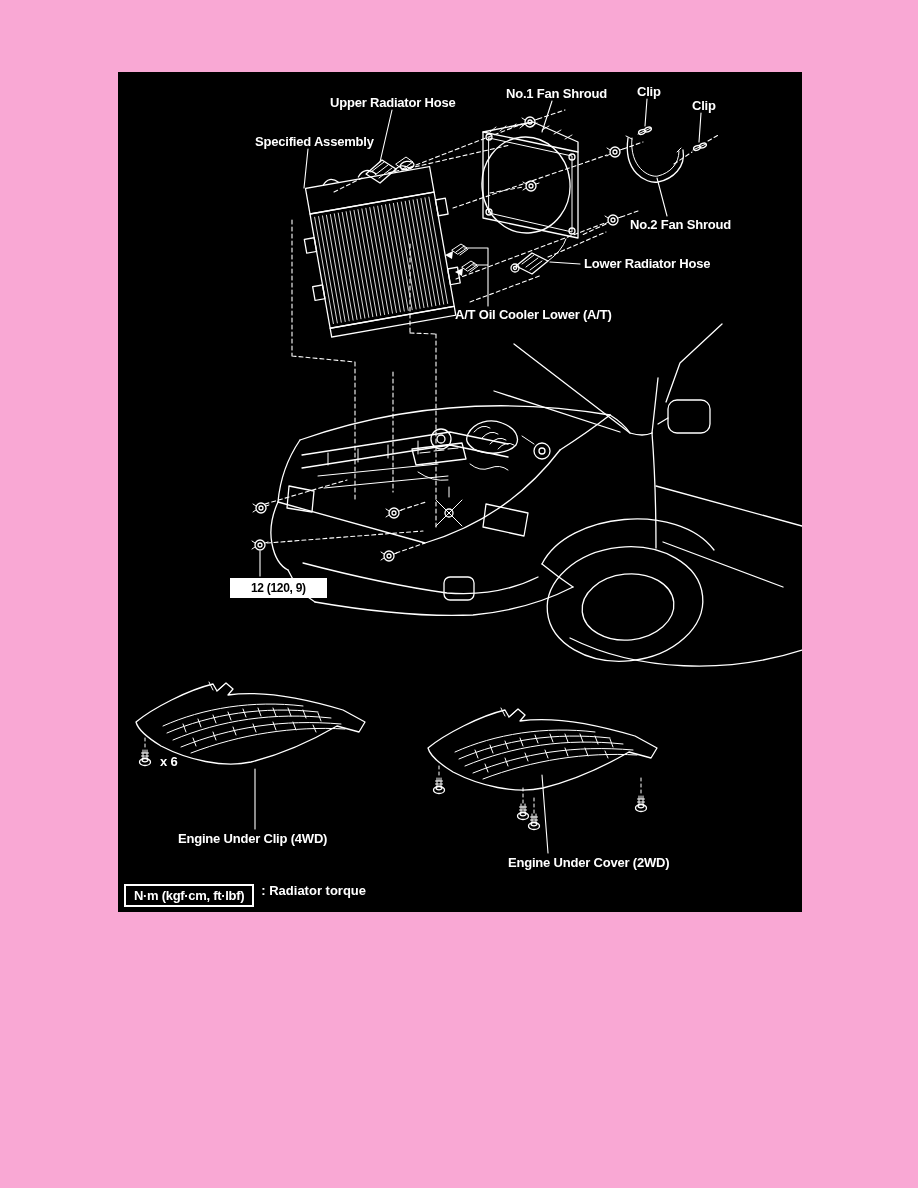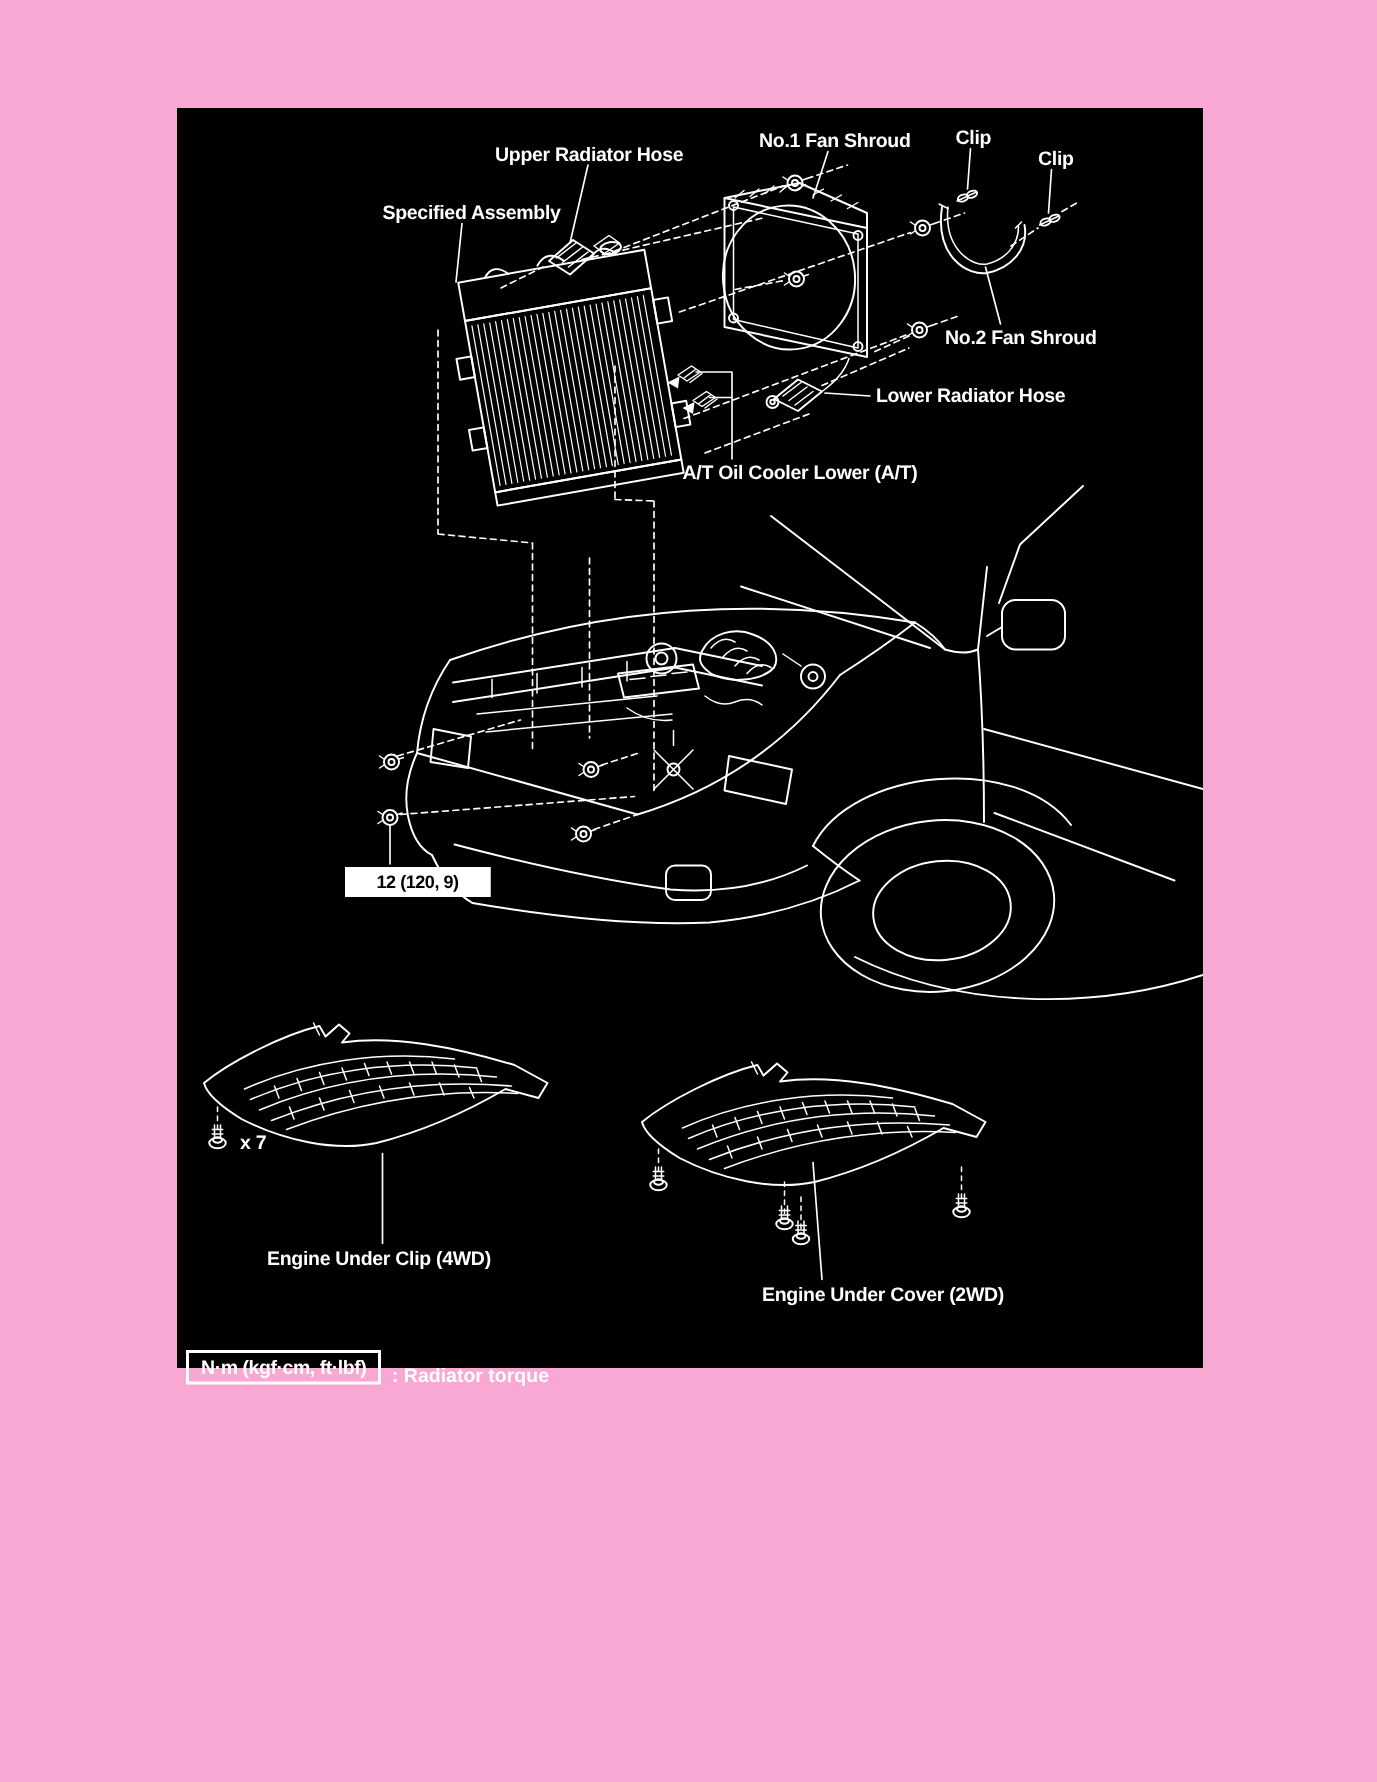--- a/index.html
+++ b/index.html
@@ -5,22 +5,22 @@
   html,body{margin:0;padding:0;background:#ffffff;}
   .page{position:relative;width:918px;height:1188px;background:#f9a8d4;overflow:hidden;
         font-family:"Liberation Sans",sans-serif;}
   .diagram{position:absolute;left:118px;top:72px;width:684px;height:840px;background:#000000;}
   .art{position:absolute;left:0;top:0;}
   .lbl{position:absolute;color:#ffffff;font:bold 13px/1.15 "Liberation Sans",sans-serif;
        letter-spacing:-0.2px;white-space:nowrap;}
   .torque{position:absolute;left:112px;top:506px;background:#ffffff;color:#000000;
           font:bold 12px/1 "Liberation Sans",sans-serif;padding:3px 20px;border:1px solid #ffffff;
           letter-spacing:-0.3px;}
-  .legend{position:absolute;left:6px;top:812px;display:flex;align-items:flex-end;color:#ffffff;
-          font:bold 13px/1 "Liberation Sans",sans-serif;margin-top:16px;}
+  .legend{position:absolute;left:6px;top:812px;display:flex;align-items:flex-start;color:#ffffff;
+          font:bold 13px/1 "Liberation Sans",sans-serif;}
   .legend .ubox{border:2px solid #ffffff;padding:3px 8px;margin-right:7px;letter-spacing:-0.3px;}
 </style>
 </head>
 <body>
 
 <div class="page">
   <div class="diagram">
 
     <svg class="art" width="684" height="840" viewBox="0 0 684 840" fill="none" stroke="#ffffff" stroke-width="1.3" stroke-linecap="round" stroke-linejoin="round">
       <defs>
@@ -211,21 +211,21 @@
     </svg>
 
     <div class="lbl" style="left:212px;top:24px">Upper Radiator Hose</div>
     <div class="lbl" style="left:388px;top:15px">No.1 Fan Shroud</div>
     <div class="lbl" style="left:519px;top:13px">Clip</div>
     <div class="lbl" style="left:574px;top:27px">Clip</div>
     <div class="lbl" style="left:137px;top:63px">Specified Assembly</div>
     <div class="lbl" style="left:512px;top:146px">No.2 Fan Shroud</div>
     <div class="lbl" style="left:466px;top:185px">Lower Radiator Hose</div>
     <div class="lbl" style="left:337px;top:236px">A/T Oil Cooler Lower (A/T)</div>
-    <div class="lbl" style="left:42px;top:683px">x 7</div>
+    <div class="lbl" style="left:42px;top:683px">x 6</div>
     <div class="lbl" style="left:60px;top:760px">Engine Under Clip (4WD)</div>
     <div class="lbl" style="left:390px;top:784px">Engine Under Cover (2WD)</div>
 
     <div class="torque">12 (120, 9)</div>
 
     <div class="legend">
       <span class="ubox">N·m (kgf·cm, ft·lbf)</span>
       <span>: Radiator torque</span>
     </div>
 

